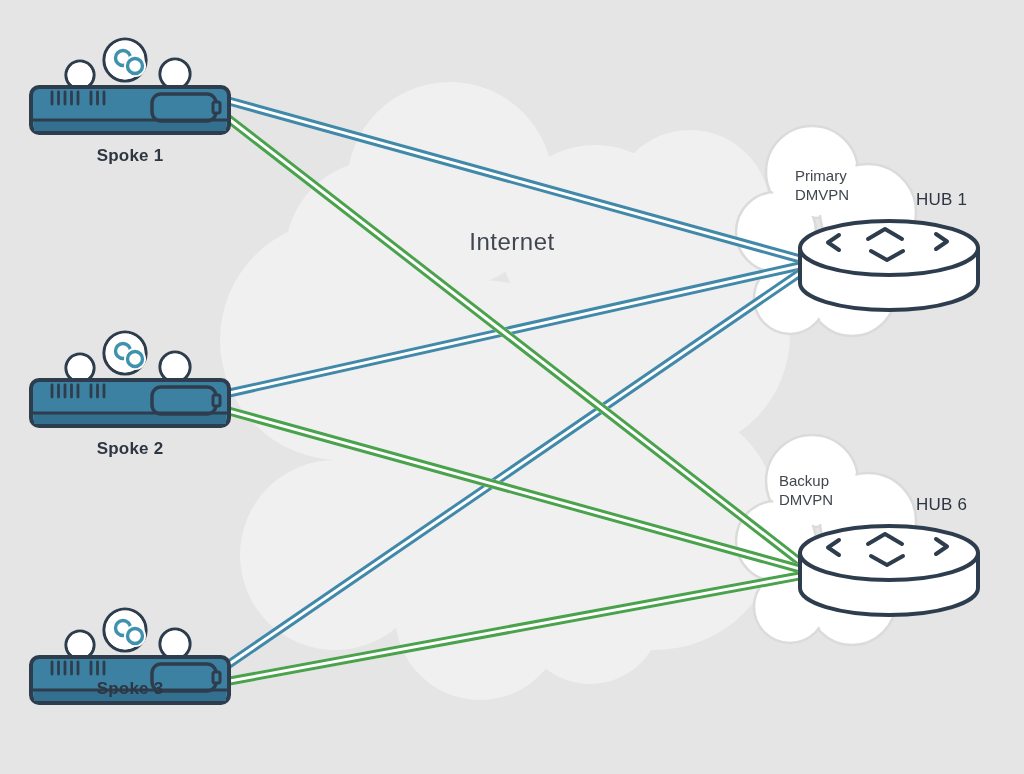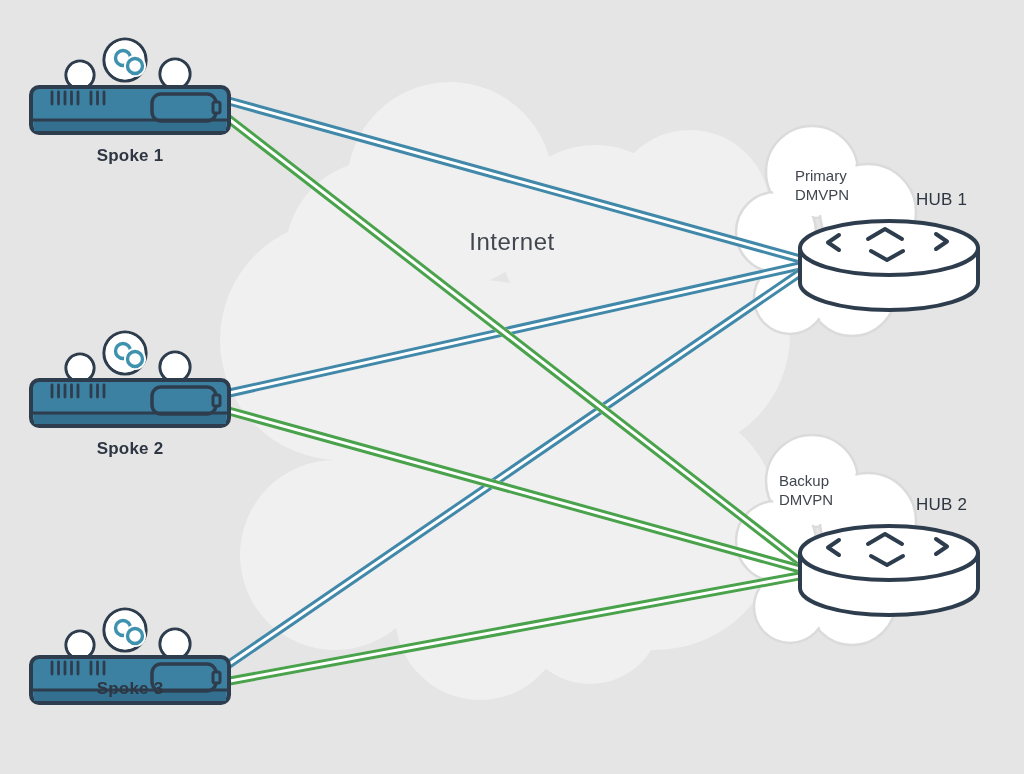--- a/index.html
+++ b/index.html
@@ -173,21 +173,21 @@
   </svg>
   <svg class="node" style="left:795px;top:520px" width="190" height="100">
     <use href="#sym-hub"></use>
   </svg>
 
   <div class="device-label" style="left:55px;top:146px">Spoke 1</div>
   <div class="device-label" style="left:55px;top:439px">Spoke 2</div>
   <div class="device-label" style="left:55px;top:679px">Spoke 3</div>
 
   <div class="hub-name" style="left:916px;top:190px">HUB 1</div>
-  <div class="hub-name" style="left:916px;top:495px">HUB 2</div>
+  <div class="hub-name" style="left:916px;top:495px">HUB 6</div>
 
   <div class="hub-caption" style="left:795px;top:166px">
     <div>Primary</div>
     <div>DMVPN</div>
   </div>
   <div class="hub-caption" style="left:779px;top:471px">
     <div>Backup</div>
     <div>DMVPN</div>
   </div>
 

